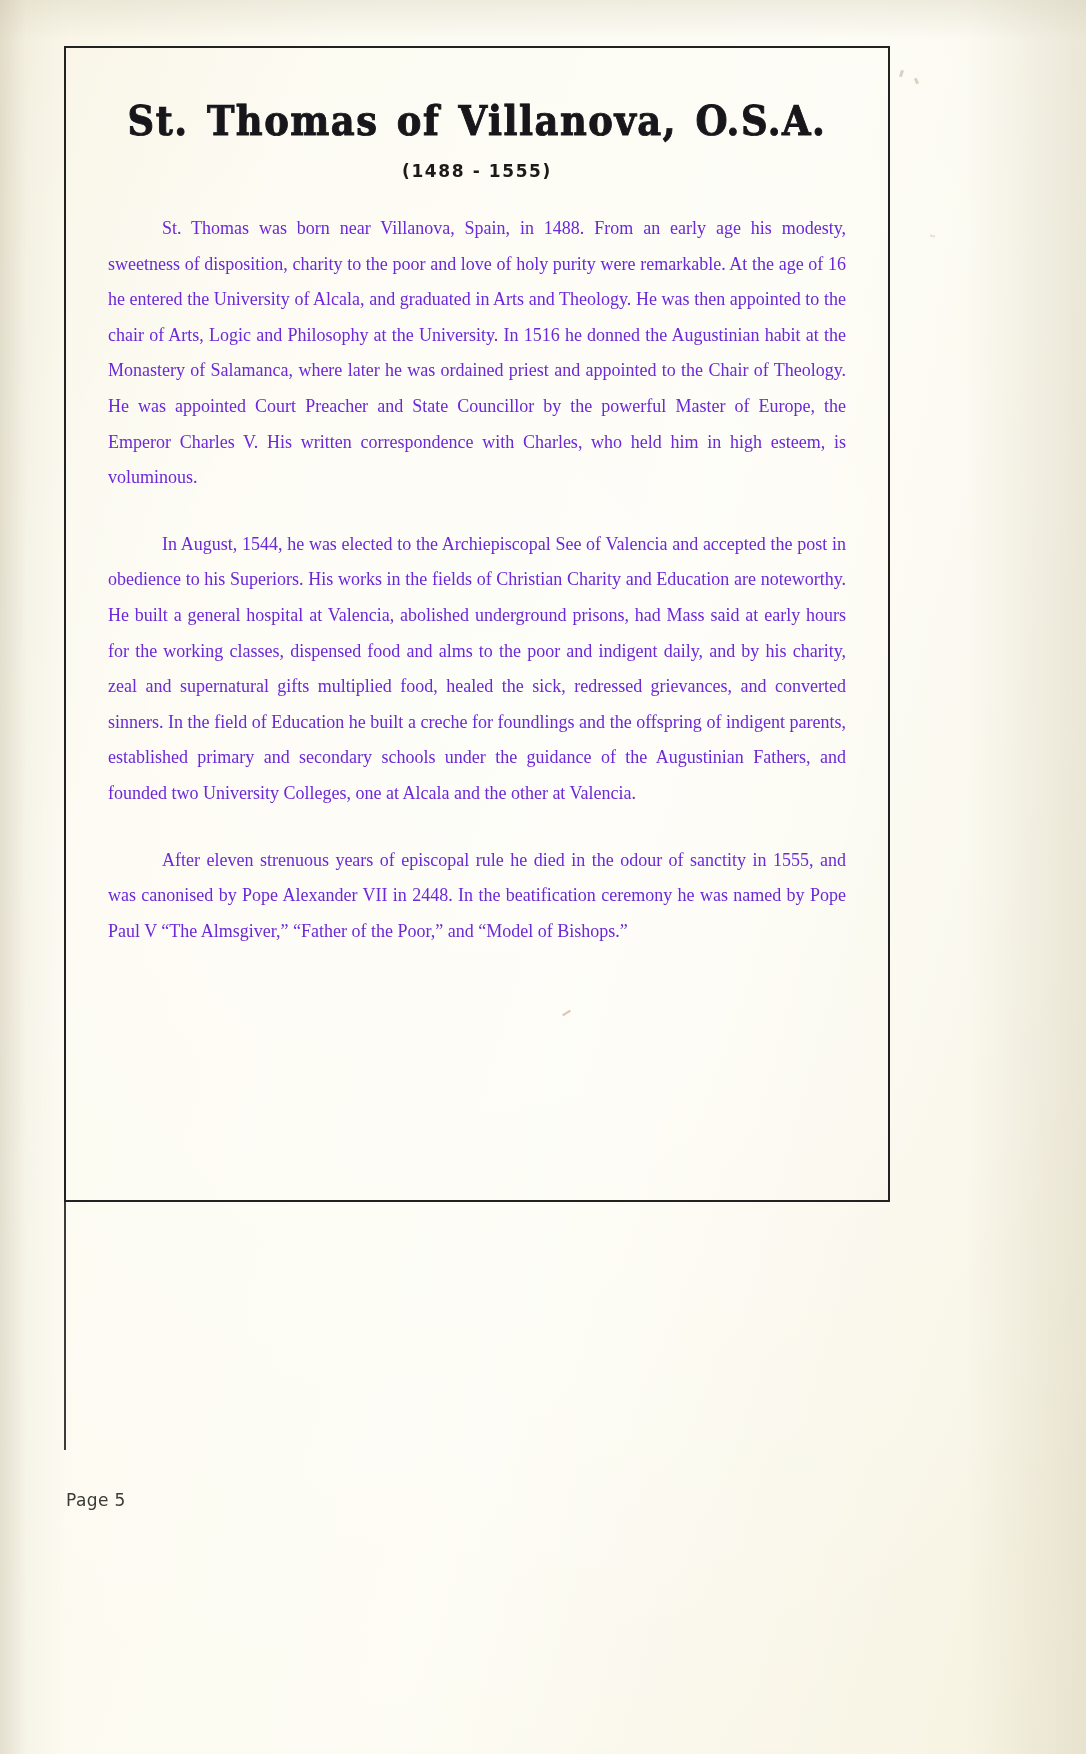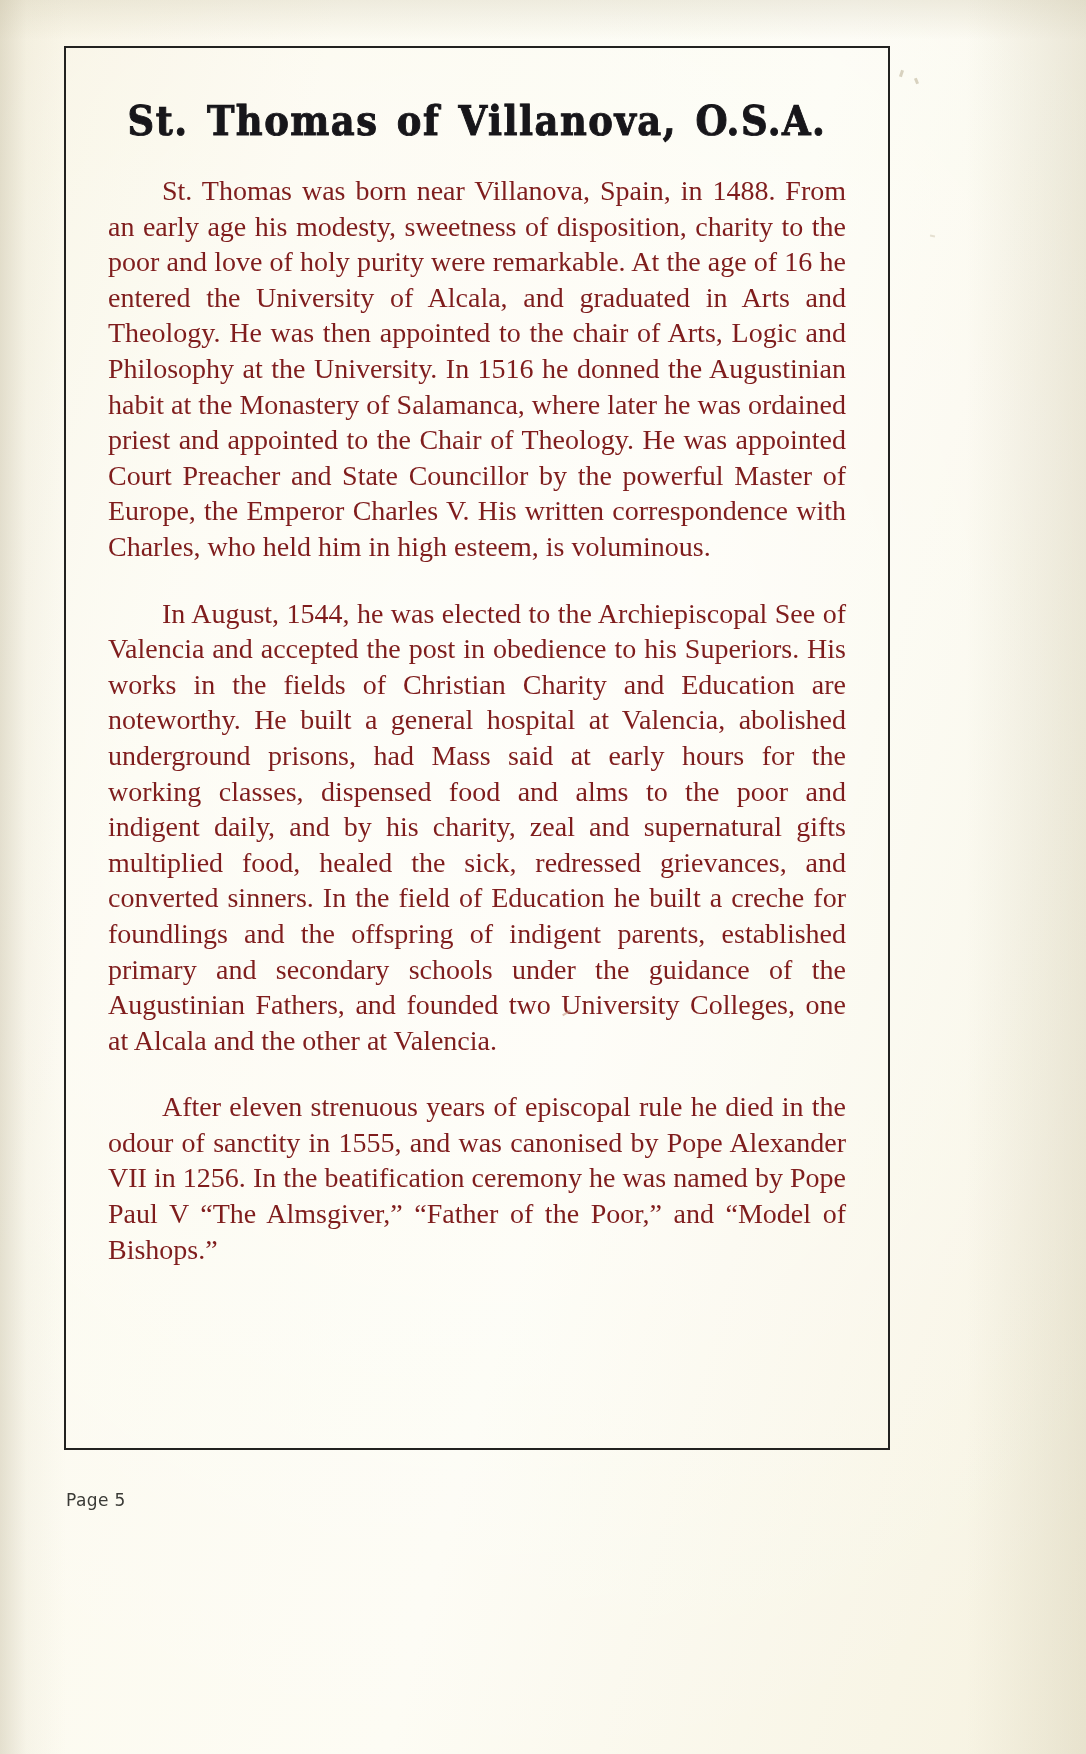--- a/index.html
+++ b/index.html
@@ -55,21 +55,21 @@
     background: #2b2b28;
     opacity: 0.92;
   }
 
   
   .page-frame {
     position: absolute;
     left: 64px;
     top: 46px;
     width: 826px;
-    height: 1404px;
+    height: 1156px;
     border: 2px solid #222220;
     box-sizing: border-box;
     background: transparent;
   }
 
   .frame-inner {
     position: absolute;
     left: 0; top: 0; right: 0; bottom: 0;
     padding: 52px 42px 30px 42px;
     box-sizing: border-box;
@@ -109,23 +109,23 @@
   }
 
   .body-copy {
     margin-top: 30px;
   }
 
   .para {
     text-align: justify;
     text-justify: inter-word;
     font-family: "Liberation Serif", "DejaVu Serif", serif;
-    font-size: 28px;
+    font-size: 18px;
     line-height: 35.6px;
-    color: #7f1d1d;
+    color: #6d28d9;
     text-indent: 54px;
     margin: 0 0 31px 0;
     hyphens: manual;
     -webkit-font-smoothing: none;
   }
   .para:last-child { margin-bottom: 0; }
 
   .page-footer {
     position: absolute;
     left: 66px;
@@ -158,25 +158,26 @@
 
 <div class="gutter-rule"></div>
 
 <div class="page-frame">
   <div class="frame-inner">
 
     <h1 class="doc-title">
       <span class="blackletter">St. Thomas of Villanova, O.S.A.</span>
     </h1>
 
+    <div class="doc-dates">(1488 - 1555)</div>
 
     <div class="body-copy">
       <p class="para">St. Thomas was born near Villanova, Spain, in 1488. From an early age his modesty, sweetness of disposition, charity to the poor and love of holy purity were remarkable.  At the age of 16 he entered the University of Alcala, and graduated in Arts and Theology.  He was then appointed to the chair of Arts, Logic and Philosophy at the University.  In 1516 he donned the Augustinian habit at the Monastery of Salamanca, where later he was ordained priest and appointed to the Chair of Theology.  He was appointed Court Preacher and State Councillor by the powerful Master of Europe, the Emperor Charles V.  His written correspondence with Charles, who held him in high esteem, is voluminous.</p>
       <p class="para">In August, 1544, he was elected to the Archiepiscopal See of Valencia and accepted the post in obedience to his Superiors.  His works in the fields of Christian Charity and Education are noteworthy. He built a general hospital at Valencia, abolished underground prisons, had Mass said at early hours for the working classes, dispensed food and alms to the poor and indigent daily, and by his charity, zeal and supernatural gifts multiplied food, healed the sick, redressed grievances, and converted sinners.  In the field of Education he built a creche for foundlings and the offspring of indigent parents, established primary and secondary schools under the guidance of the Augustinian Fathers, and founded two University Colleges, one at Alcala and the other at Valencia.</p>
-      <p class="para">After eleven strenuous years of episcopal rule he died in the odour of sanctity in 1555, and was canonised by Pope Alexander VII in 1256.  In the beatification ceremony he was named by Pope Paul V “The Almsgiver,” “Father of the Poor,” and “Model of Bishops.”</p>
+      <p class="para">After eleven strenuous years of episcopal rule he died in the odour of sanctity in 1555, and was canonised by Pope Alexander VII in 2448.  In the beatification ceremony he was named by Pope Paul V “The Almsgiver,” “Father of the Poor,” and “Model of Bishops.”</p>
     </div>
 
   </div>
 </div>
 
 <div class="page-footer">Page 5</div>
 
 <div class="speck s1"></div>
 <div class="speck s2"></div>
 <div class="speck s3"></div>

